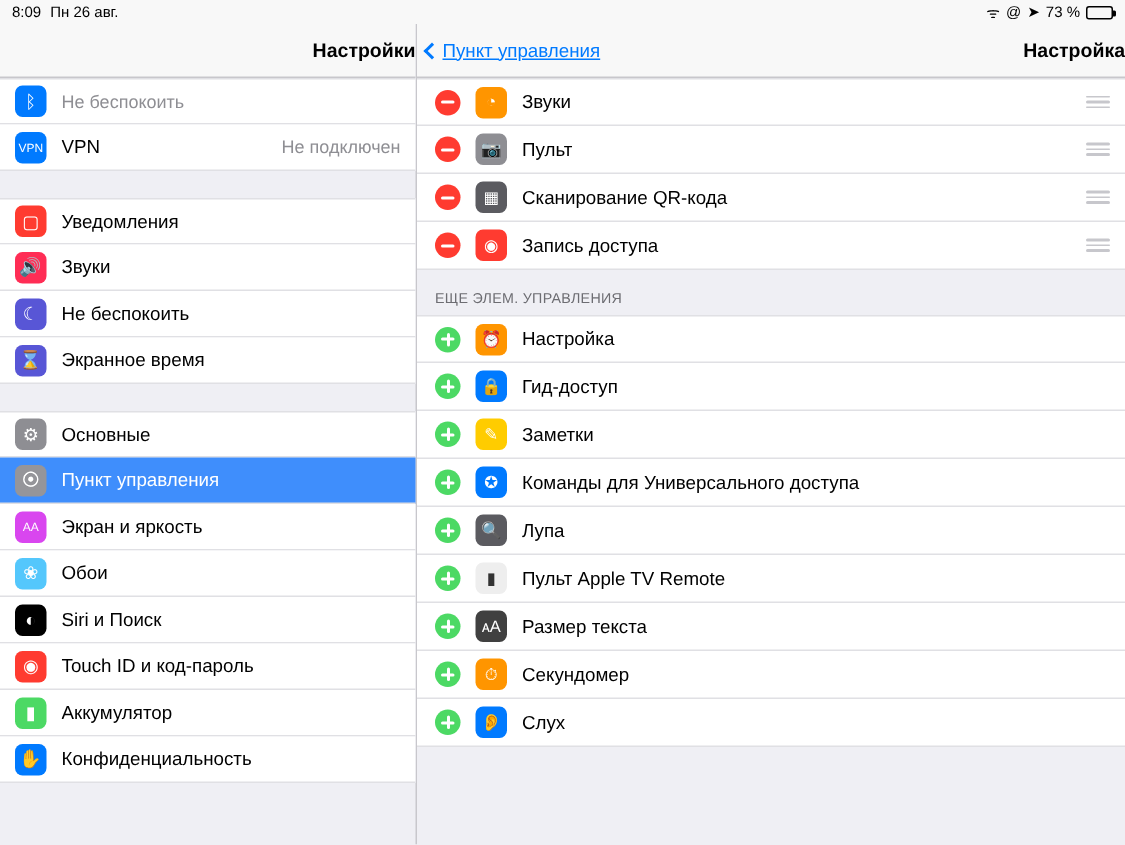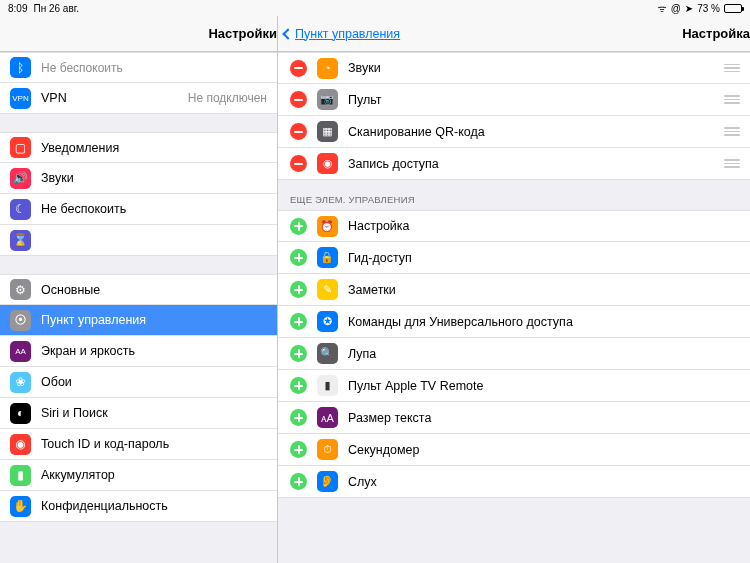--- a/index.html
+++ b/index.html
@@ -157,34 +157,35 @@
         <div class="cell">
           <div class="icon-box" style="background: rgb(255, 45, 85); font-size: 12px;">🔊</div>
           <div class="label">Звуки</div>
         </div>
         <div class="cell">
           <div class="icon-box" style="background: rgb(88, 86, 214); font-size: 12px;">☾</div>
           <div class="label">Не беспокоить</div>
         </div>
         <div class="cell">
           <div class="icon-box" style="background: rgb(88, 86, 214); font-size: 12px;">⌛</div>
+          <div class="label">Экранное время</div>
         </div>
       </div>
     <div class="section-gap"></div>
     <div class="group" id="sb-g3">
         <div class="cell">
           <div class="icon-box" style="background: rgb(142, 142, 147); font-size: 12px;">⚙</div>
           <div class="label">Основные</div>
         </div>
         <div class="cell selected">
           <div class="icon-box" style="background: rgb(142, 142, 147); font-size: 12px;">⦿</div>
           <div class="label">Пункт управления</div>
         </div>
         <div class="cell">
-          <div class="icon-box" style="background: #701a75; font-size: 8px;">AA</div>
+          <div class="icon-box" style="background: #d946ef; font-size: 8px;">AA</div>
           <div class="label">Экран и яркость</div>
         </div>
         <div class="cell">
           <div class="icon-box" style="background: rgb(84, 199, 252); font-size: 12px;">❀</div>
           <div class="label">Обои</div>
         </div>
         <div class="cell">
           <div class="icon-box" style="background: rgb(0, 0, 0); font-size: 12px;">◐</div>
           <div class="label">Siri и Поиск</div>
         </div>
@@ -280,21 +281,21 @@
           <div class="icon-box" style="background: rgb(91, 91, 96); font-size: 11px;">🔍</div>
           <div class="label">Лупа</div>
         </div>
         <div class="cell">
           <div class="circ plus"></div>
           <div class="icon-box" style="background: rgb(238, 238, 238); color: rgb(51, 51, 51); font-size: 11px;">▮</div>
           <div class="label">Пульт Apple TV Remote</div>
         </div>
         <div class="cell">
           <div class="circ plus"></div>
-          <div class="icon-box" style="background: #701a75; font-size: 11px;">ᴀA</div>
+          <div class="icon-box" style="background: #404040; font-size: 11px;">ᴀA</div>
           <div class="label">Размер текста</div>
         </div>
         <div class="cell">
           <div class="circ plus"></div>
           <div class="icon-box" style="background: rgb(255, 149, 0); font-size: 11px;">⏱</div>
           <div class="label">Секундомер</div>
         </div>
         <div class="cell">
           <div class="circ plus"></div>
           <div class="icon-box" style="background: rgb(0, 122, 255); font-size: 11px;">👂</div>

